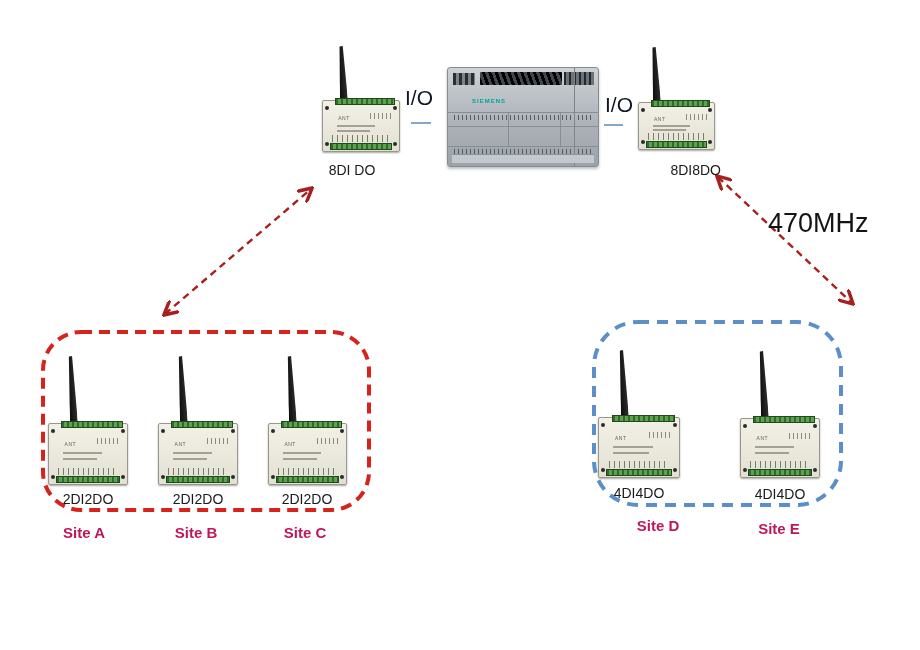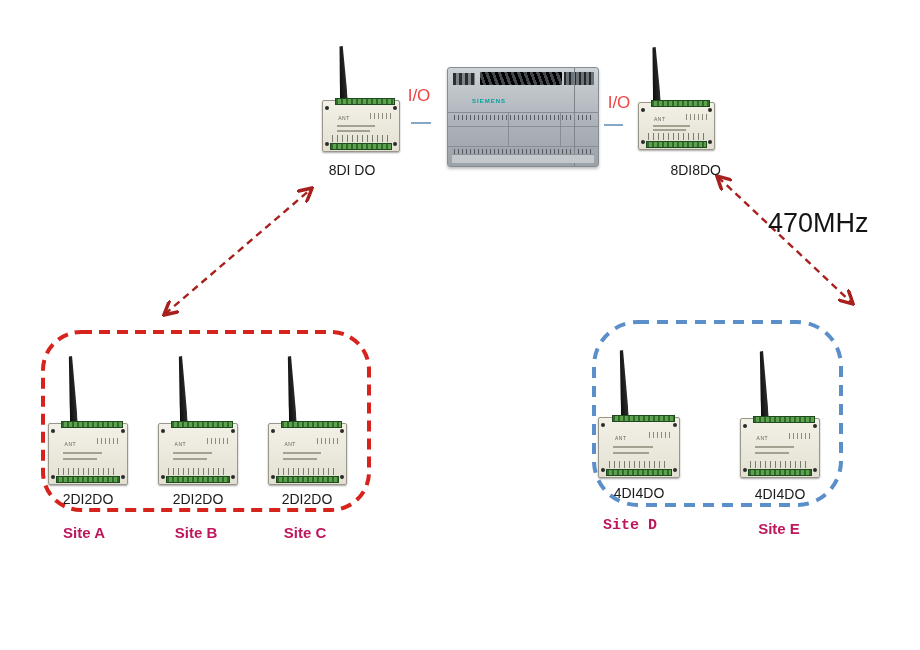--- a/index.html
+++ b/index.html
@@ -53,21 +53,21 @@
   .plc .vdiv{top:44px;width:1px;height:34px;background:#868d93;}
   .plc .v1{left:60px}.plc .v2{left:112px}
   .plc .vmod{left:126px;top:0;width:1px;height:100%;background:#7d848a;}
   .plc .foot{left:4px;right:4px;bottom:3px;height:8px;background:#c3c8cd;border-top:1px solid #8d949a;}
 
   
   .lbl{position:absolute;text-align:center;white-space:nowrap;}
   .mod-lbl{width:100px;font-size:14px;color:#1a1a1a;}
   .site-lbl{width:100px;font-size:15px;font-weight:bold;color:#be185d;}
   .freq-lbl{font-size:27px;color:#141414;}
-  .io-lbl{font-size:17px;color:#ef4444;}
+  .io-lbl{font-size:21px;color:#0f172a;}
   .io-line{position:absolute;height:2px;background:#85a8c6;}
 </style>
 </head>
 <body>
 
 <div class="canvas">
 
   <svg class="overlay">
     <defs>
       <marker id="ah" viewBox="0 0 10 10" refX="8" refY="5" markerWidth="6.5" markerHeight="6.5" orient="auto-start-reverse">
@@ -223,16 +223,16 @@
 
   <div class="lbl mod-lbl" style="left:38px;top:491px;">2DI2DO</div>
   <div class="lbl mod-lbl" style="left:148px;top:491px;">2DI2DO</div>
   <div class="lbl mod-lbl" style="left:257px;top:491px;">2DI2DO</div>
   <div class="lbl mod-lbl" style="left:589px;top:485px;">4DI4DO</div>
   <div class="lbl mod-lbl" style="left:730px;top:486px;">4DI4DO</div>
 
   <div class="lbl site-lbl" style="left:34px;top:524px;">Site A</div>
   <div class="lbl site-lbl" style="left:146px;top:524px;text-align:center;">Site B</div>
   <div class="lbl site-lbl" style="left:255px;top:524px;">Site C</div>
-  <div class="lbl site-lbl" style="left:580px;top:517px;font-family:Liberation Mono, monospace;">Site D</div>
+  <div class="lbl site-lbl" style="left:608px;top:517px;">Site D</div>
   <div class="lbl site-lbl" style="left:729px;top:520px;">Site E</div>
 
 </div>
 
 </body></html>

